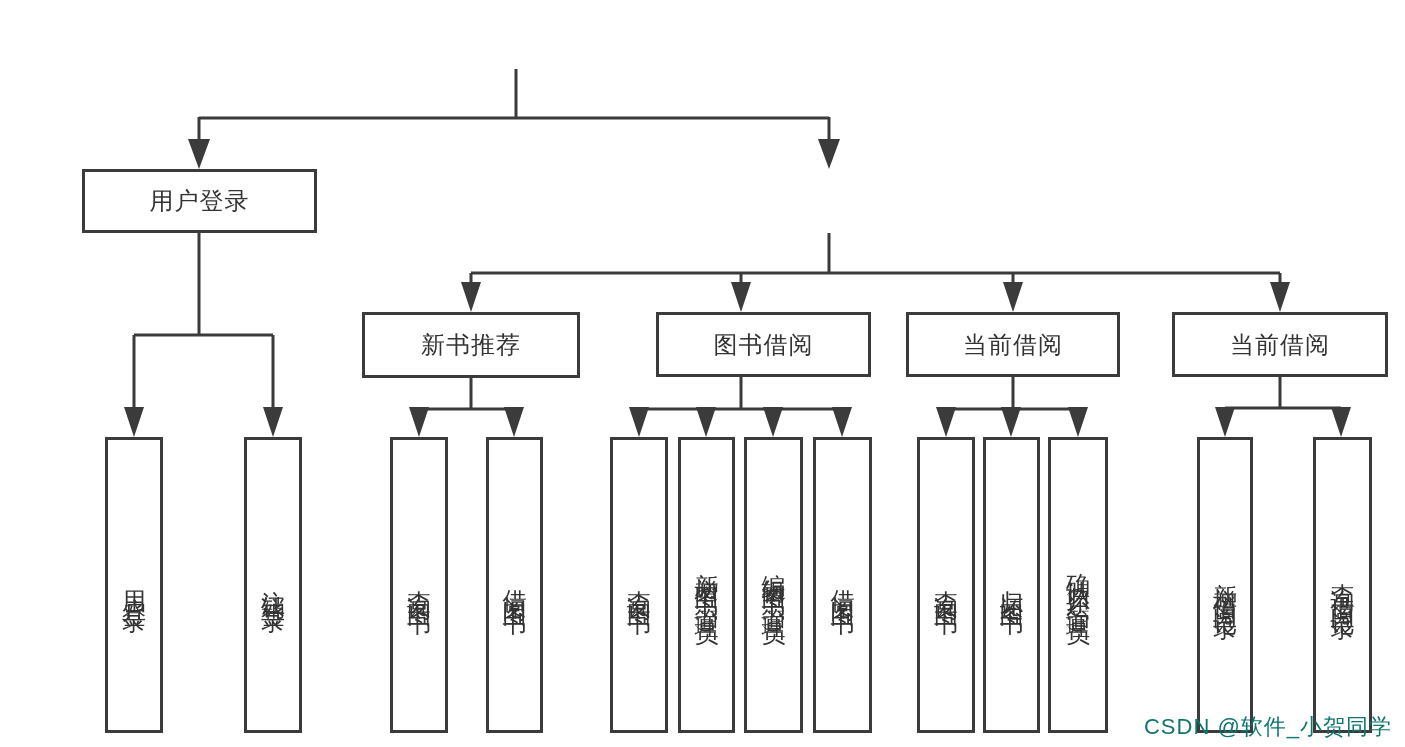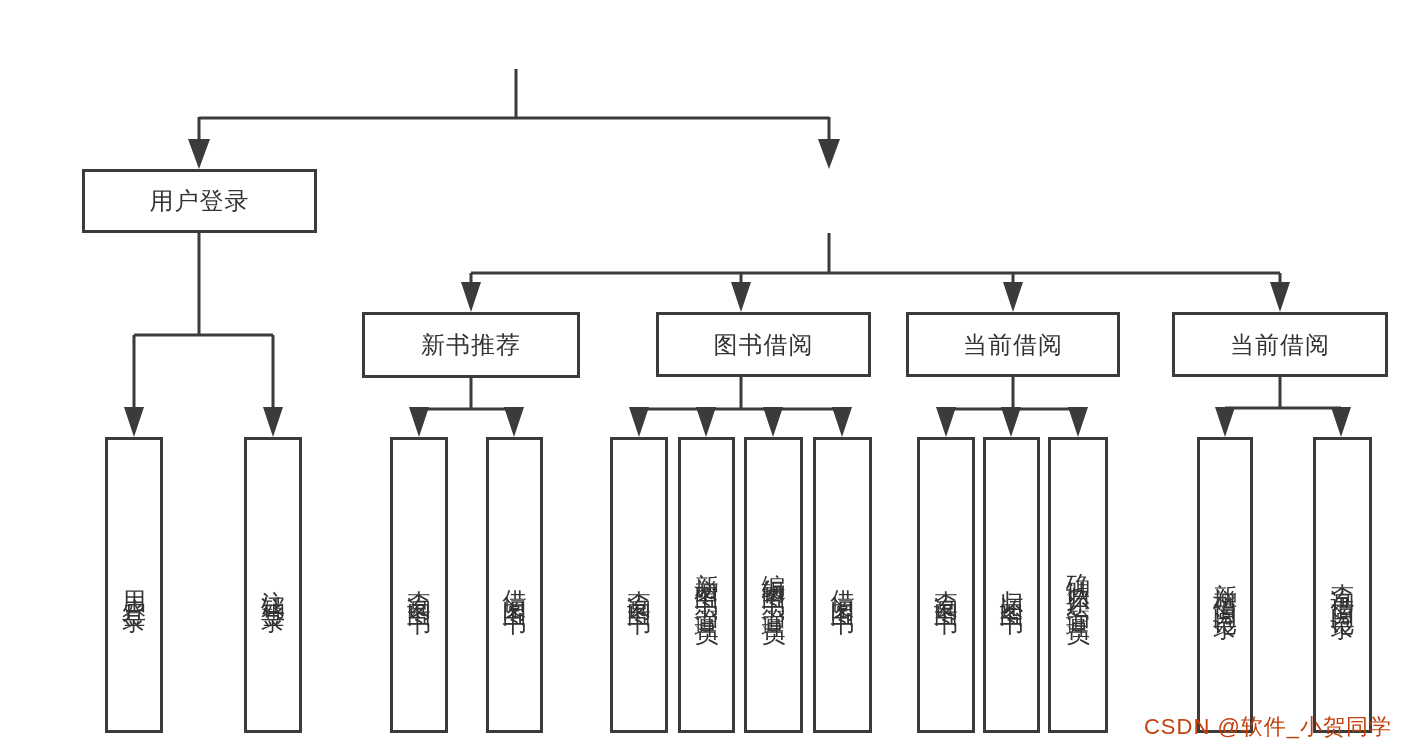--- a/index.html
+++ b/index.html
@@ -16,21 +16,21 @@
     background:#ffffff; display:flex; align-items:center; justify-content:center;
   }
   .hbox span { font-size:24px; letter-spacing:1px; white-space:nowrap; }
   .root span { font-size:25px; }
   .vbox span {
     writing-mode:vertical-rl; text-orientation:mixed;
     font-size:24px; letter-spacing:7px; line-height:1; white-space:nowrap;
   }
   .watermark {
     position:absolute; right:13px; top:712px; font-size:22px;
-    color:#c2410c; letter-spacing:1px; white-space:nowrap;
+    color:#0f766e; letter-spacing:1px; white-space:nowrap;
   }
 </style>
 </head>
 <body>
 
 <div id="canvas">
 
   <svg id="wires" viewBox="0 0 1405 747">
     <g>
       <path d="M516 69 V118 M199 118 H829 M199 117 V141 M829 117 V141"></path>

